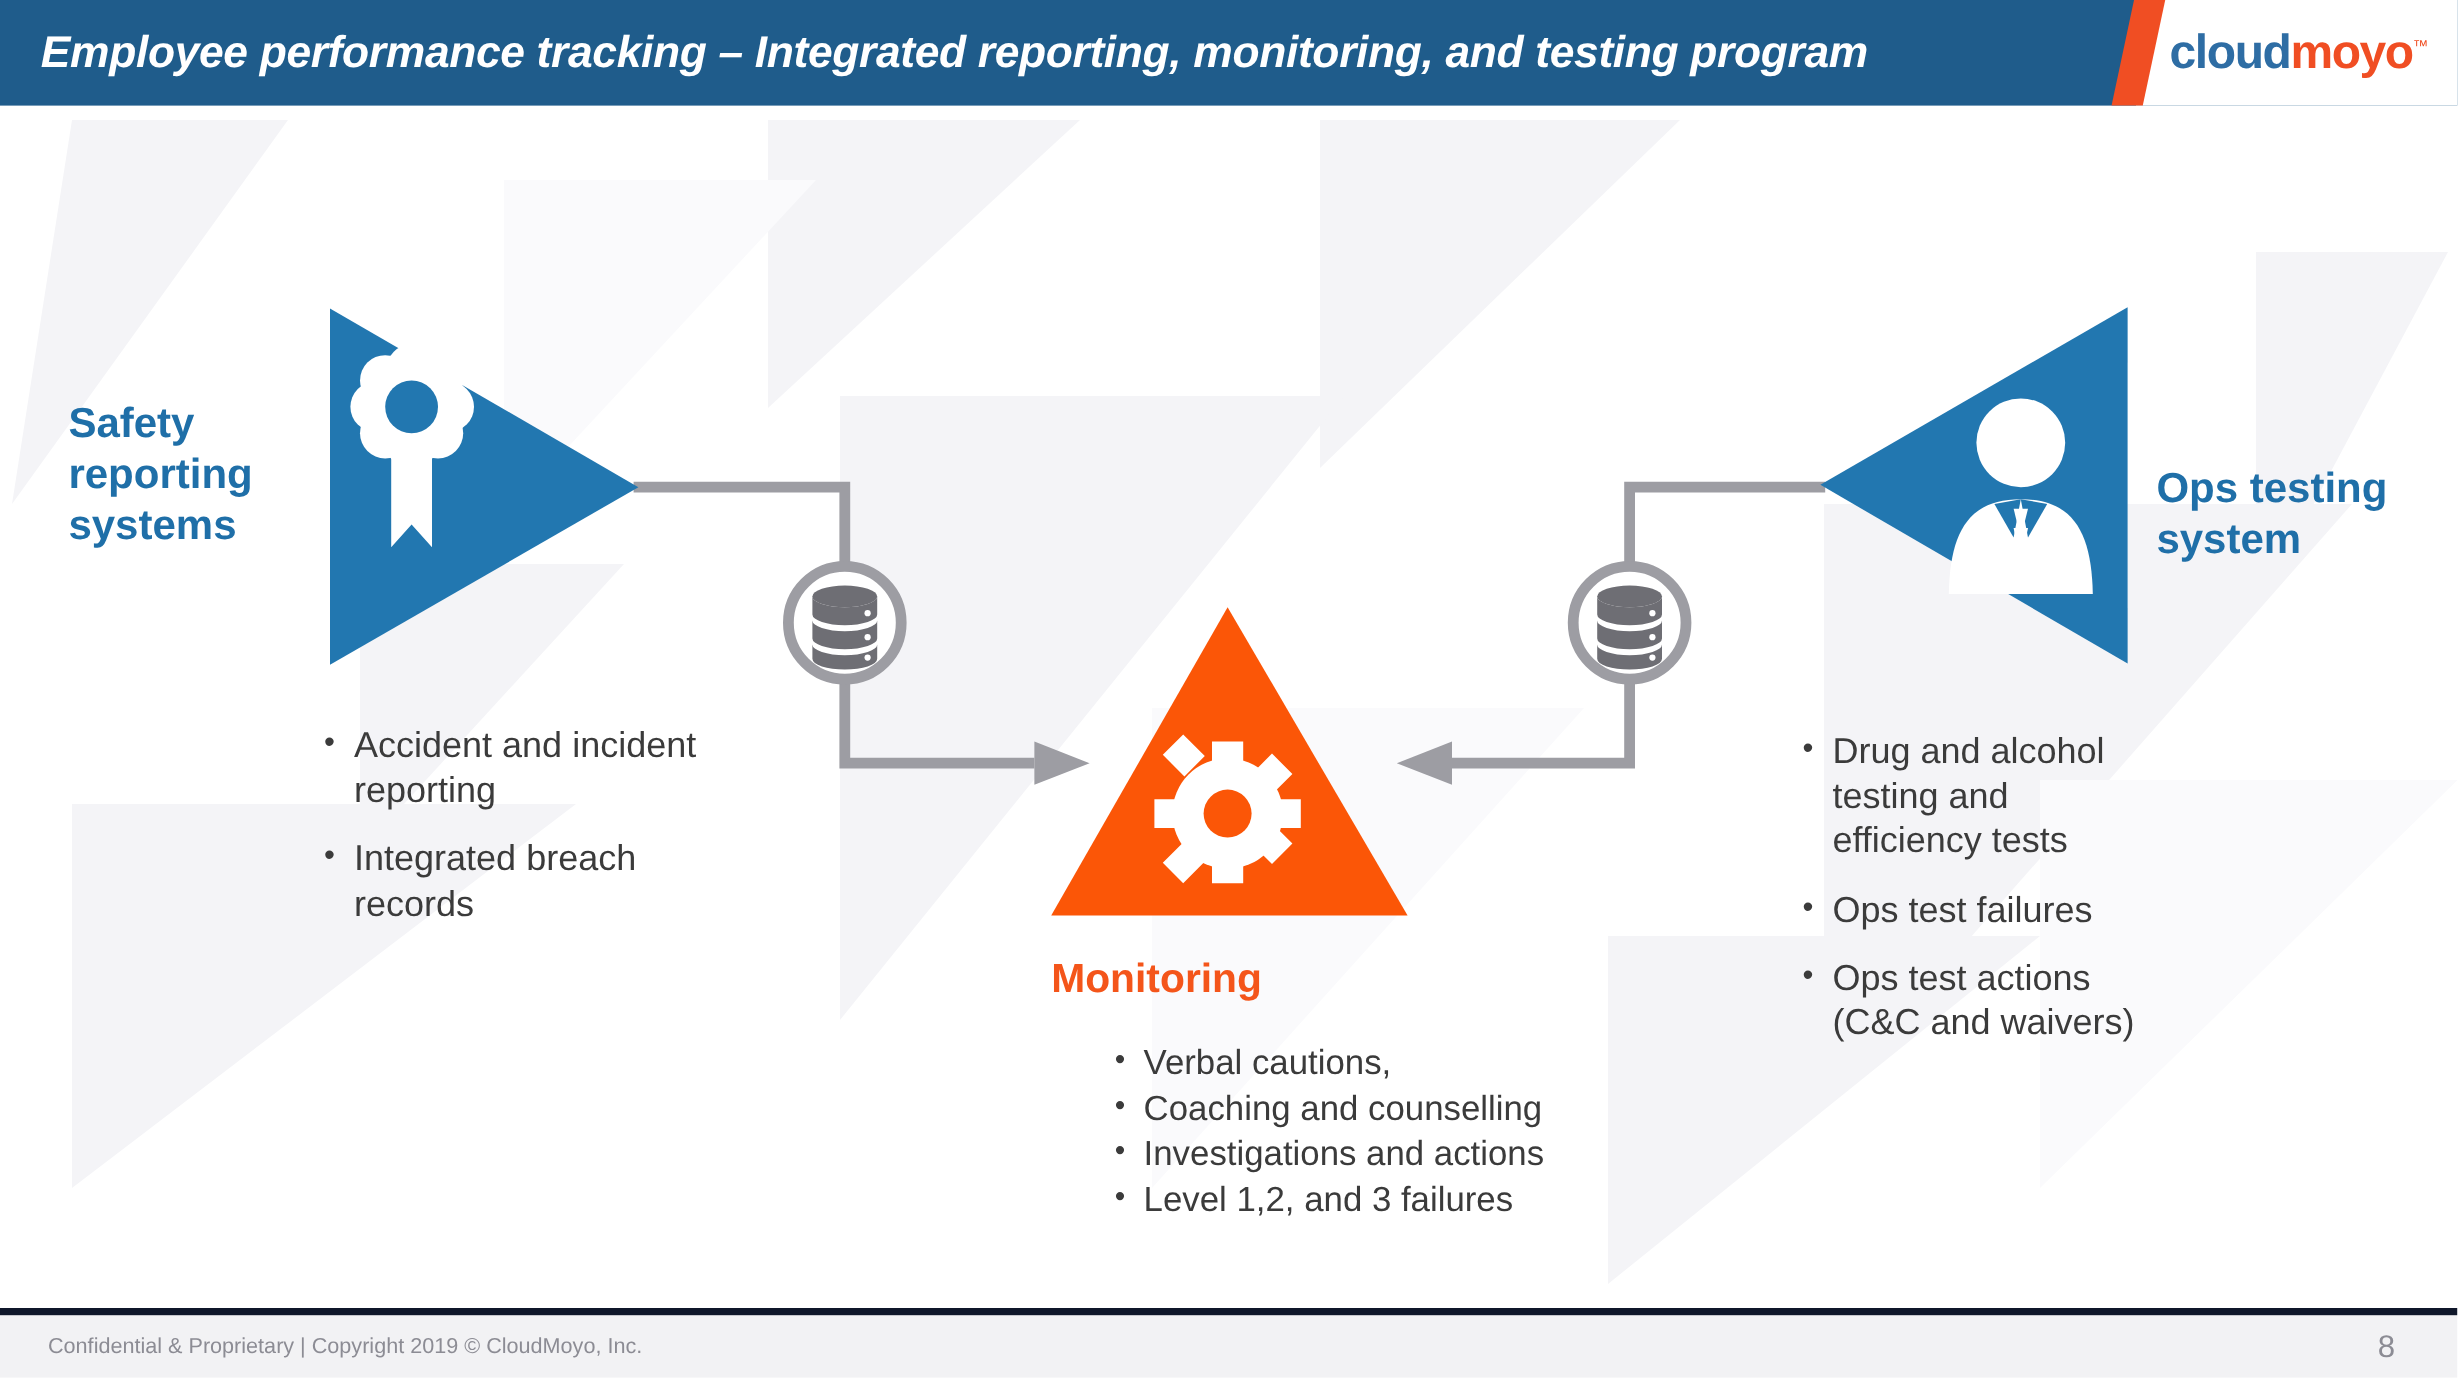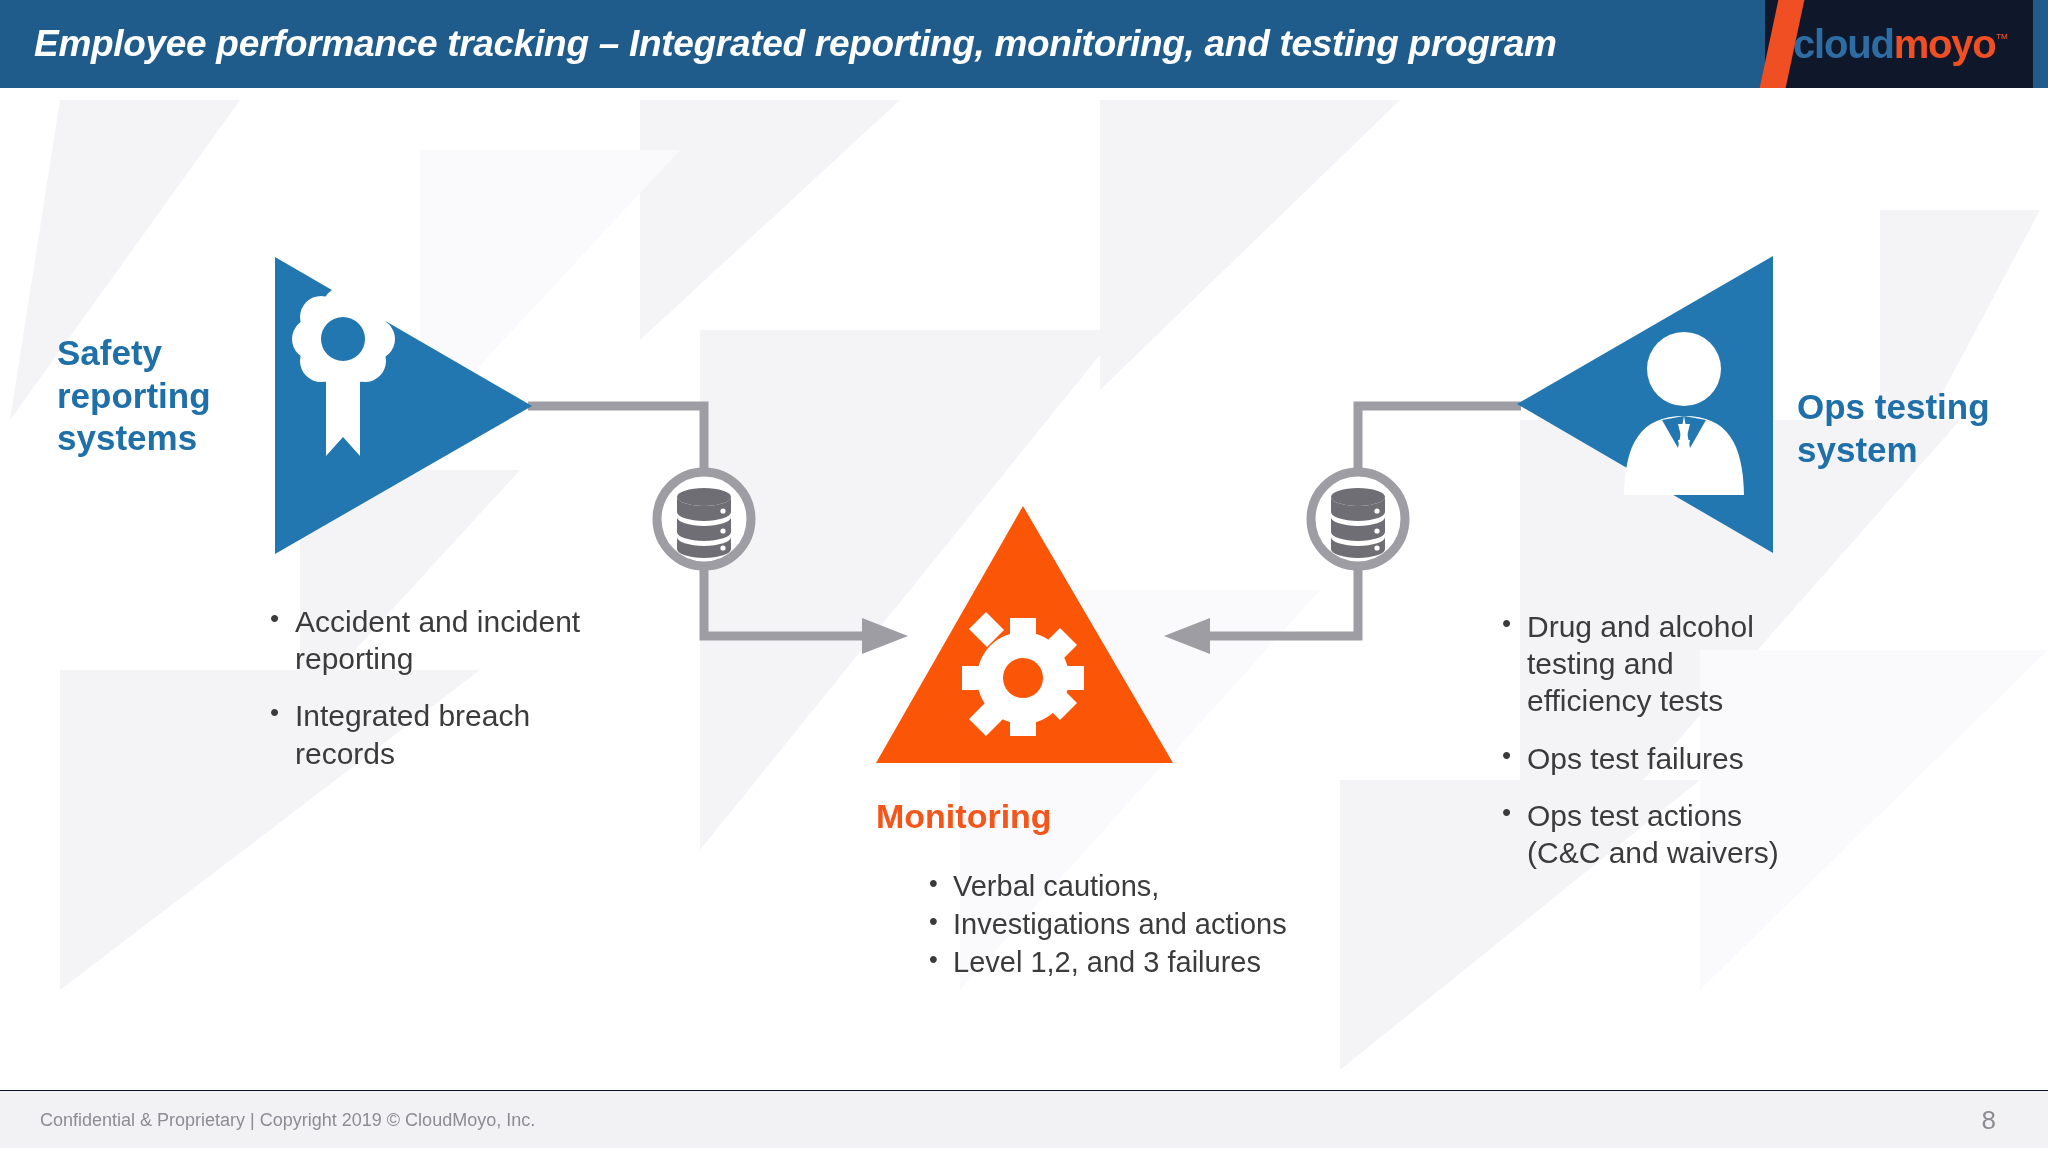--- a/index.html
+++ b/index.html
@@ -44,24 +44,24 @@
     transform: translateY(-50%);
     color: #ffffff;
     font-size: 37px;
     font-weight: bold;
     letter-spacing: -0.3px;
     white-space: nowrap;
     font-style: italic;
   }
   .header-logo-box {
     position: absolute;
-    right: 15px; top: 0;
+    right: 0; top: 0;
     width: 268px;
     height: 88px;
-    background: #0f172a;
+    background: #ffffff;
   }
   .header-slash {
     position: absolute;
     right: 253px;
     top: 0;
     width: 26px;
     height: 88px;
     background: #F04E23;
     transform: skewX(-12deg);
   }
@@ -153,21 +153,21 @@
     left: 2px; top: -1px;
     font-size: 25px;
   }
 
   
   .footer {
     position: absolute;
     left: 0; top: 1090px;
     width: 2048px; height: 58px;
     background: #F2F2F4;
-    border-top: 1px solid #0f172a;
+    border-top: 6px solid #0f172a;
     box-sizing: border-box;
   }
   .footer-text {
     position: absolute;
     left: 40px;
     top: 50%;
     transform: translateY(-50%);
     color: #8C8C94;
     font-size: 18px;
   }
@@ -325,20 +325,21 @@
     <div class="bullet-item">Drug and alcohol testing and efficiency tests</div>
     <div class="bullet-item">Ops test failures</div>
     <div class="bullet-item">Ops test actions (C&amp;C and waivers)</div>
   </div>
 
   <div class="monitoring-caption">Monitoring</div>
 
   <div class="pepa-block">
     <div class="pepa-sub">
       <div>Verbal cautions,</div>
+      <div>Coaching and counselling</div>
       <div>Investigations and actions</div>
       <div>Level 1,2, and 3 failures</div>
     </div>
   </div>
 
   <div class="footer">
     <div class="footer-text">Confidential &amp; Proprietary  | Copyright 2019 © CloudMoyo, Inc.</div>
     <div class="footer-page">8</div>
   </div>
 

